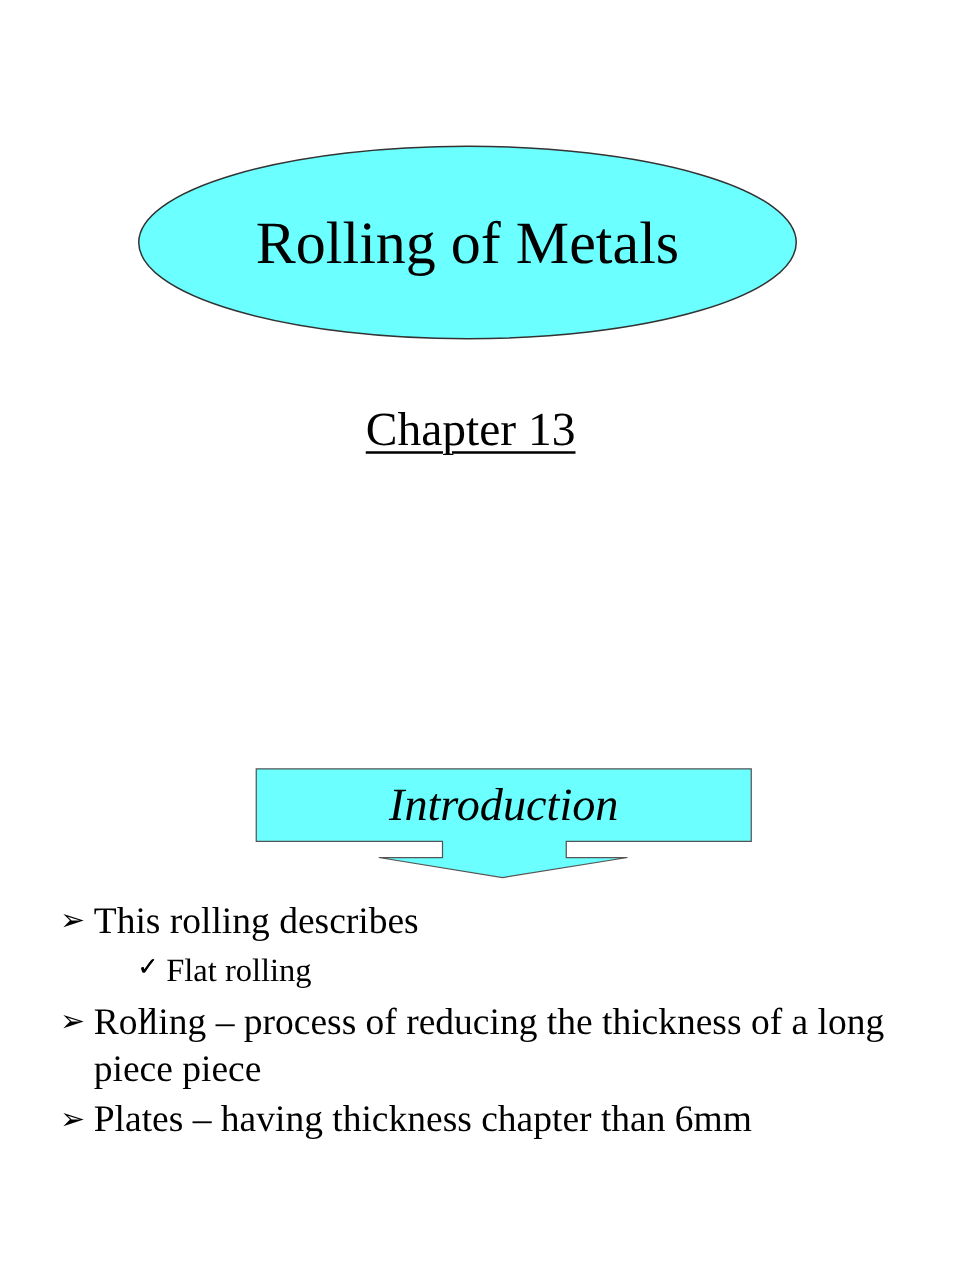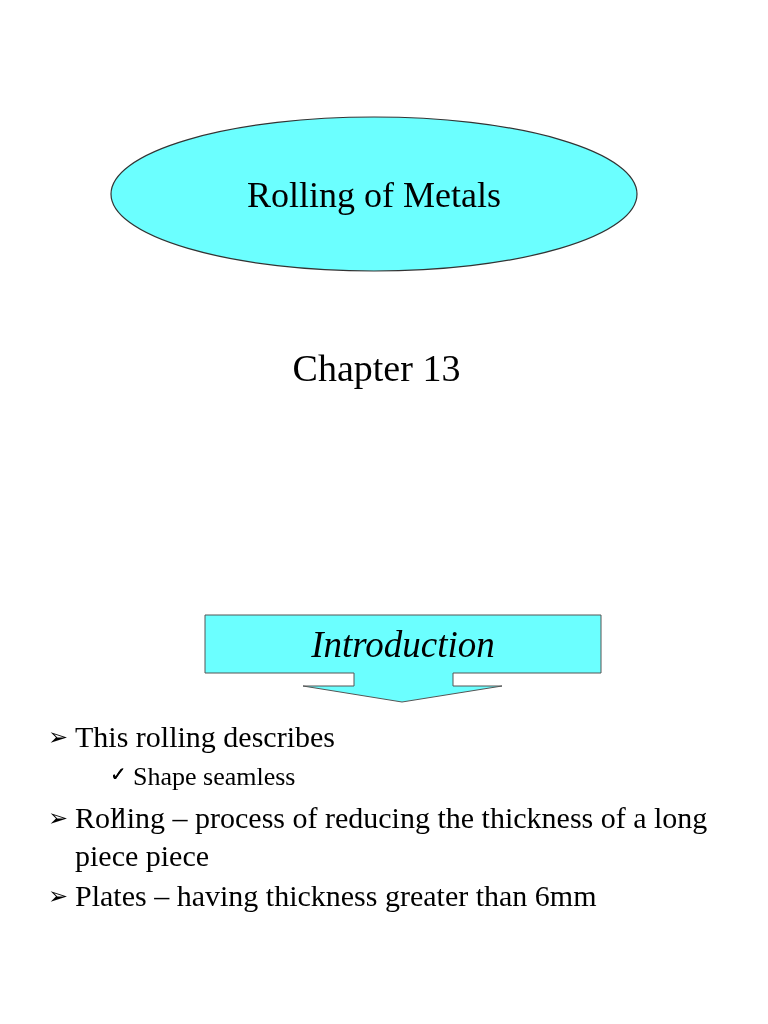--- a/index.html
+++ b/index.html
@@ -28,36 +28,36 @@
     .title-ellipse svg {
       position: absolute; left: 0; top: 0;
     }
     .title-text {
       position: absolute;
       left: 0; top: 0;
       width: 528px; height: 156px;
       display: flex;
       align-items: center;
       justify-content: center;
-      font-size: 36px;
+      font-size: 48px;
       line-height: 1;
       padding-top: 2px;
       box-sizing: border-box;
       text-align: center;
     }
     .chapter-label {
       position: absolute;
       left: 0; top: 322px;
       width: 753px;
       text-align: center;
       font-size: 38px;
       line-height: 1.2;
+      text-decoration: underline;
       text-decoration-thickness: 2px;
       text-underline-offset: 5px;
-      margin-top: 24px;
     }
     .slide-2 {
       position: absolute;
       left: 0; top: 600px;
       width: 768px; height: 424px;
     }
     .callout {
       position: absolute;
       left: 200px; top: 10px;
       width: 410px; height: 100px;
@@ -136,29 +136,29 @@
   <ul class="bullets">
     <li class="bullet">
       <span class="marker">➢</span>
       <span>This rolling describes</span>
       <ul class="sub-bullets">
         <li class="sub-bullet">
           <span class="marker">✓</span>
         </li>
         <li class="sub-bullet">
           <span class="marker">✓</span>
-          <span>Shape seamless</span>
+          <span>Flat rolling</span>
         </li>
         <li class="sub-bullet">
           <span class="marker">✓</span>
         </li>
       </ul>
     </li>
     <li class="bullet bullet-gap">
       <span class="marker">➢</span>
       <span>Rolling – process of reducing the thickness of a long piece piece</span>
     </li>
     <li class="bullet bullet-gap">
       <span class="marker">➢</span>
-      <span>Plates – having thickness greater than 6mm</span>
+      <span>Plates – having thickness chapter than 6mm</span>
     </li>
   </ul>
 </div>
 
 </body></html>

